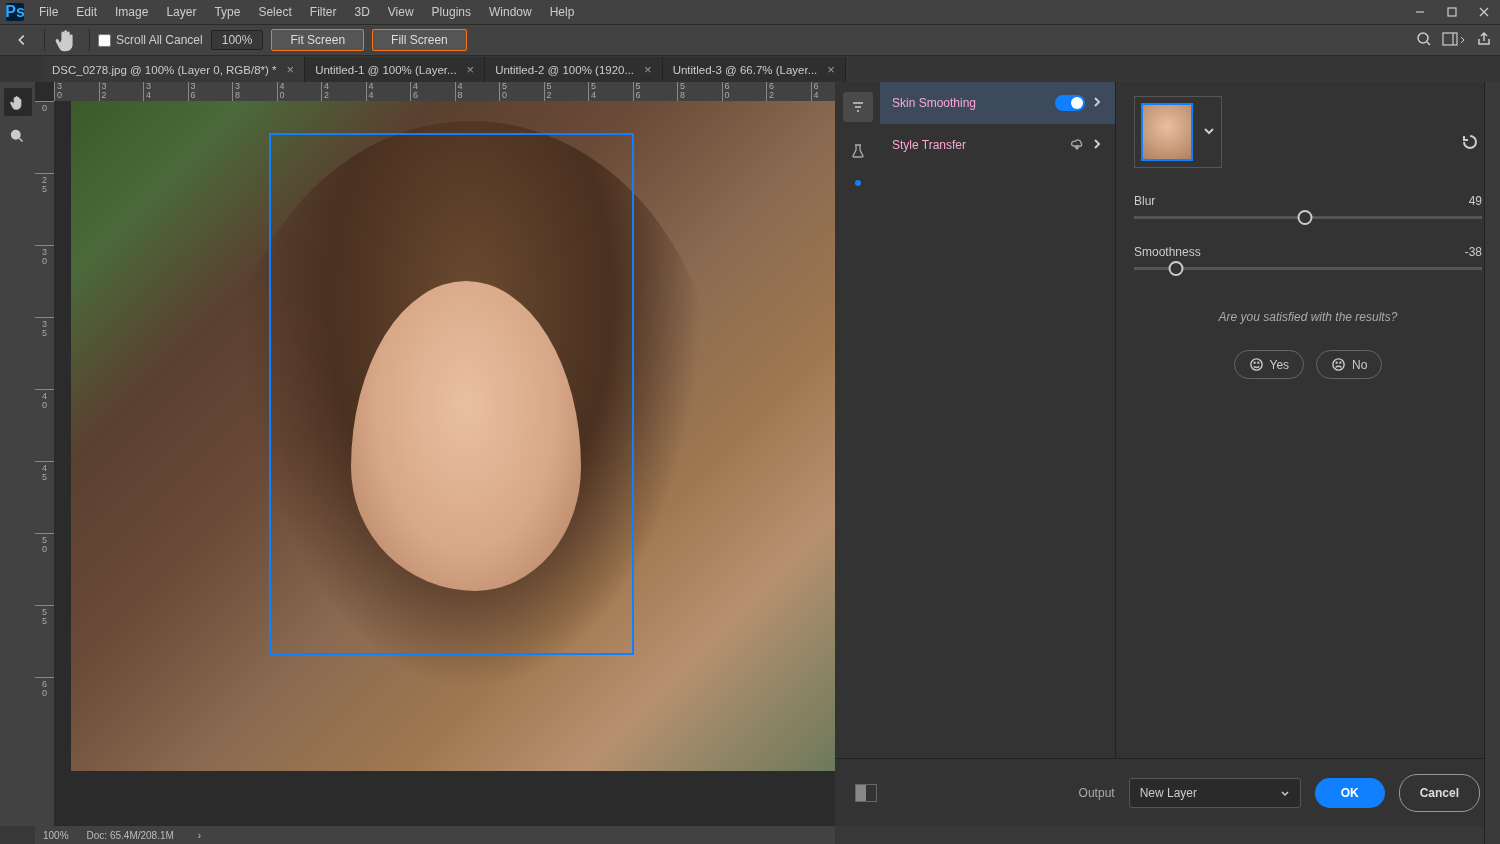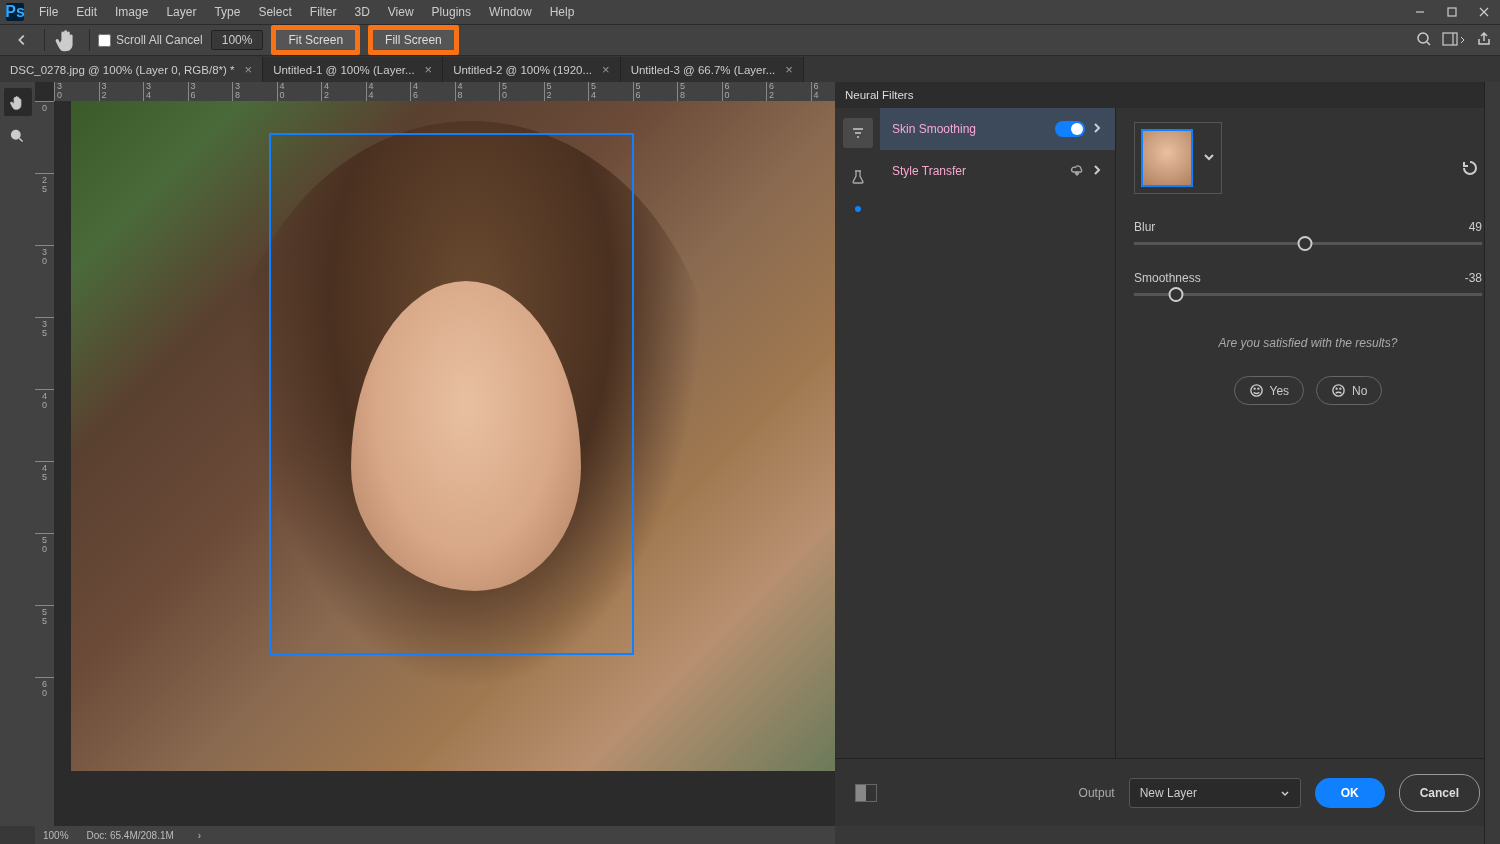--- a/index.html
+++ b/index.html
@@ -14,25 +14,25 @@
 .win-btn svg { width:10px; height:10px; stroke:#ccc; stroke-width:1.2; fill:none; }
 
 
 .optbar { height:32px; background:#424242; border-top:1px solid #2a2a2a; border-bottom:1px solid #2a2a2a; display:flex; align-items:center; gap:8px; padding:0 8px; font-size:12px; }
 .back-btn { width:28px; height:28px; display:flex; align-items:center; justify-content:center; border-radius:3px; }
 .back-btn svg { width:14px; height:14px; stroke:#ccc; stroke-width:2; fill:none; }
 .hand-icon-box { width:28px; height:28px; display:flex; align-items:center; justify-content:center; }
 .chk { display:flex; align-items:center; gap:5px; }
 .chk input { accent-color:#555; }
 .zoom-box { background:#383838; border:1px solid #222; padding:2px 10px; border-radius:2px; }
-.opt-btn { background:#555; border:5px solid #f97316; padding:3px 12px; border-radius:2px; color:#ddd; }
+.opt-btn { background:#555; border:1px solid #f97316; padding:3px 18px; border-radius:2px; color:#ddd; }
 .opt-right { margin-left:auto; display:flex; gap:10px; align-items:center; }
 
 
-.tabrow { height:26px; background:#363636; display:flex; align-items:flex-end; font-size:11.5px; }
+.tabrow { height:26px; background:#363636; display:flex; align-items:flex-end; padding-left:42px; font-size:11.5px; }
 .tab { padding:5px 8px 5px 10px; background:#2f2f2f; display:flex; align-items:center; gap:8px; border-right:1px solid #222; }
 .tab.active { background:#383838; }
 .tab-x { color:#999; font-size:13px; padding:0 2px; }
 
 
 .main { display:flex; height:calc(100% - 24px - 32px - 26px - 18px); }
 
 
 .toolstrip { width:35px; background:#424242; display:flex; flex-direction:column; align-items:center; padding-top:6px; gap:6px; }
 .tool { width:28px; height:28px; display:flex; align-items:center; justify-content:center; border-radius:2px; }
@@ -321,21 +321,20 @@
     <div class="canvas">
       <div class="photo">
         <div class="hair"></div>
         <div class="face"></div>
       </div>
       <div class="sel-rect"></div>
     </div>
   </div>
 
   <div class="rpanel" style="flex-direction:column; position:relative;">
-    <div class="rp-title">Neural Filters</div>
     <div class="rp-body">
       <div class="rp-iconcol">
         <div class="ic sel">
             <svg width="16" height="16" viewBox="0 0 16 16" fill="none" stroke="#ccc" stroke-width="1.5">
               <path d="M3 4h10M5 8h6M7 12h2"></path>
             </svg>
           </div>
         <div class="ic">
             <svg width="16" height="16" viewBox="0 0 16 16" fill="none" stroke="#aaa" stroke-width="1.3">
               <path d="M6 2v5l-3 6a1 1 0 001 1h8a1 1 0 001-1l-3-6V2M5 2h6"></path>

